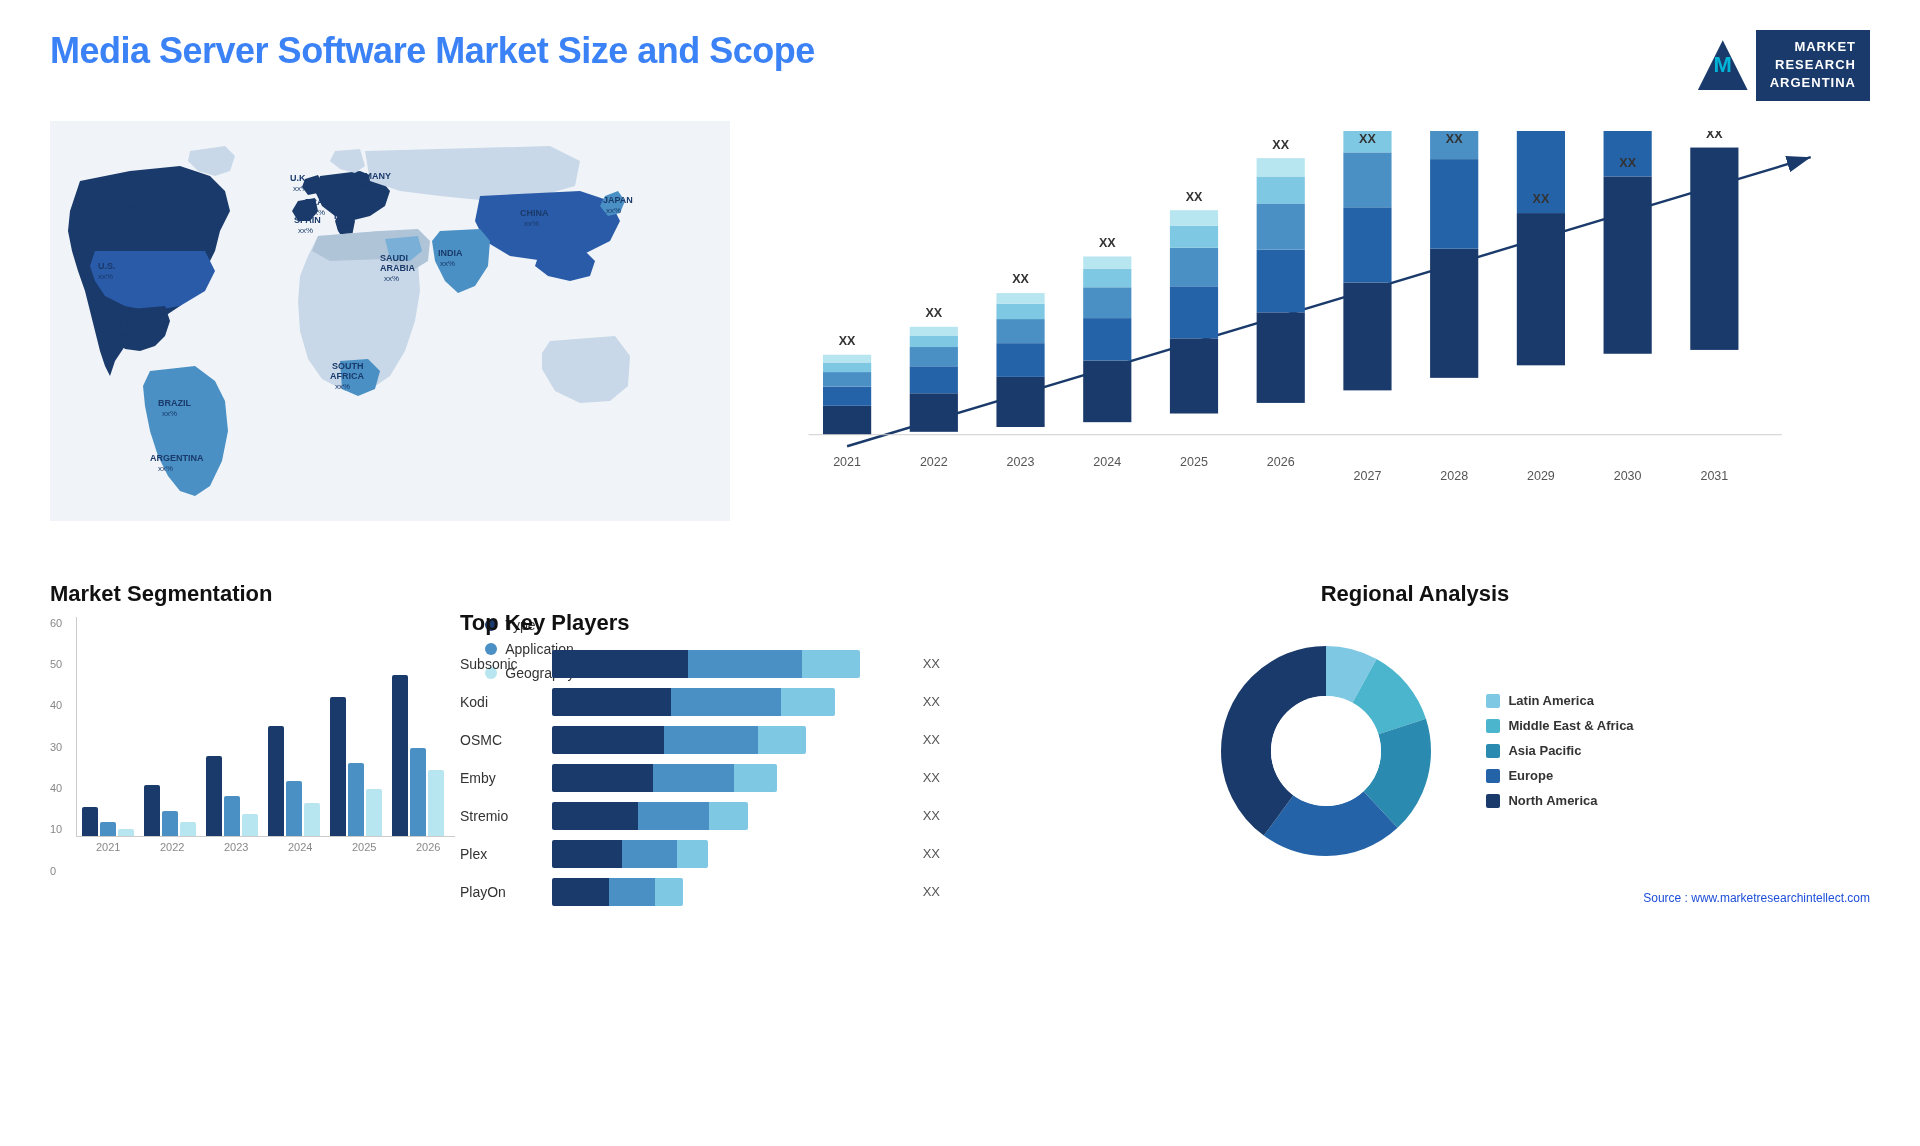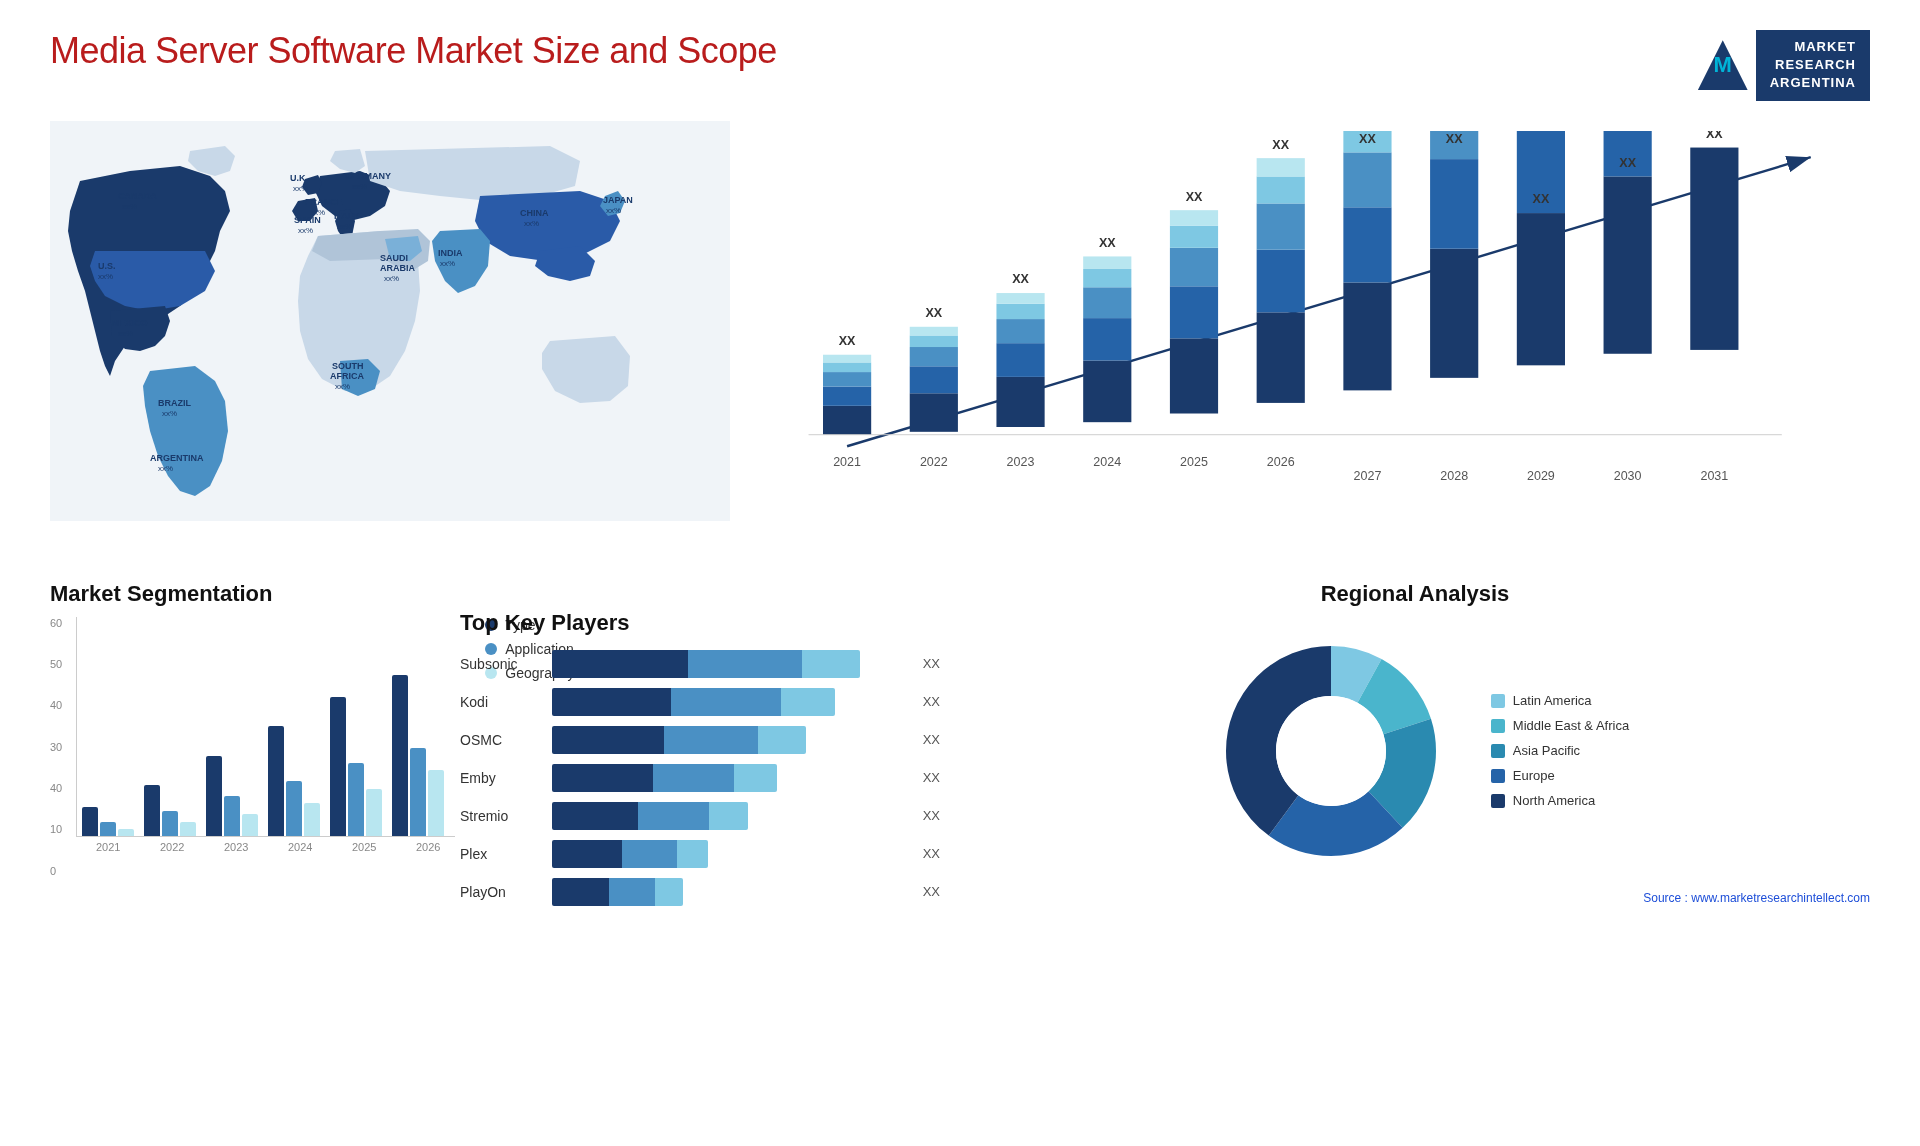--- a/index.html
+++ b/index.html
@@ -17,22 +17,22 @@
       position: relative;
     }
     .header {
       display: flex;
       justify-content: space-between;
       align-items: flex-start;
       margin-bottom: 20px;
     }
     .page-title {
       font-size: 36px;
-      font-weight: 400;
-      color: #b91c1c;
+      font-weight: 700;
+      color: #3b82f6;
       letter-spacing: -0.5px;
     }
     .logo-area {
       display: flex;
       flex-direction: column;
       align-items: flex-end;
     }
     .logo-box {
       background: #1a3a6b;
       color: #fff;
@@ -160,20 +160,21 @@
       font-weight: 600;
       color: #111;
       margin-bottom: 14px;
       text-align: center;
     }
     .donut-container {
       display: flex;
       align-items: center;
       justify-content: center;
       gap: 30px;
+      font-weight: bold;
     }
     .donut-svg {
       width: 260px;
       height: 260px;
     }
     .donut-legend {
       display: flex;
       flex-direction: column;
       gap: 10px;
     }

